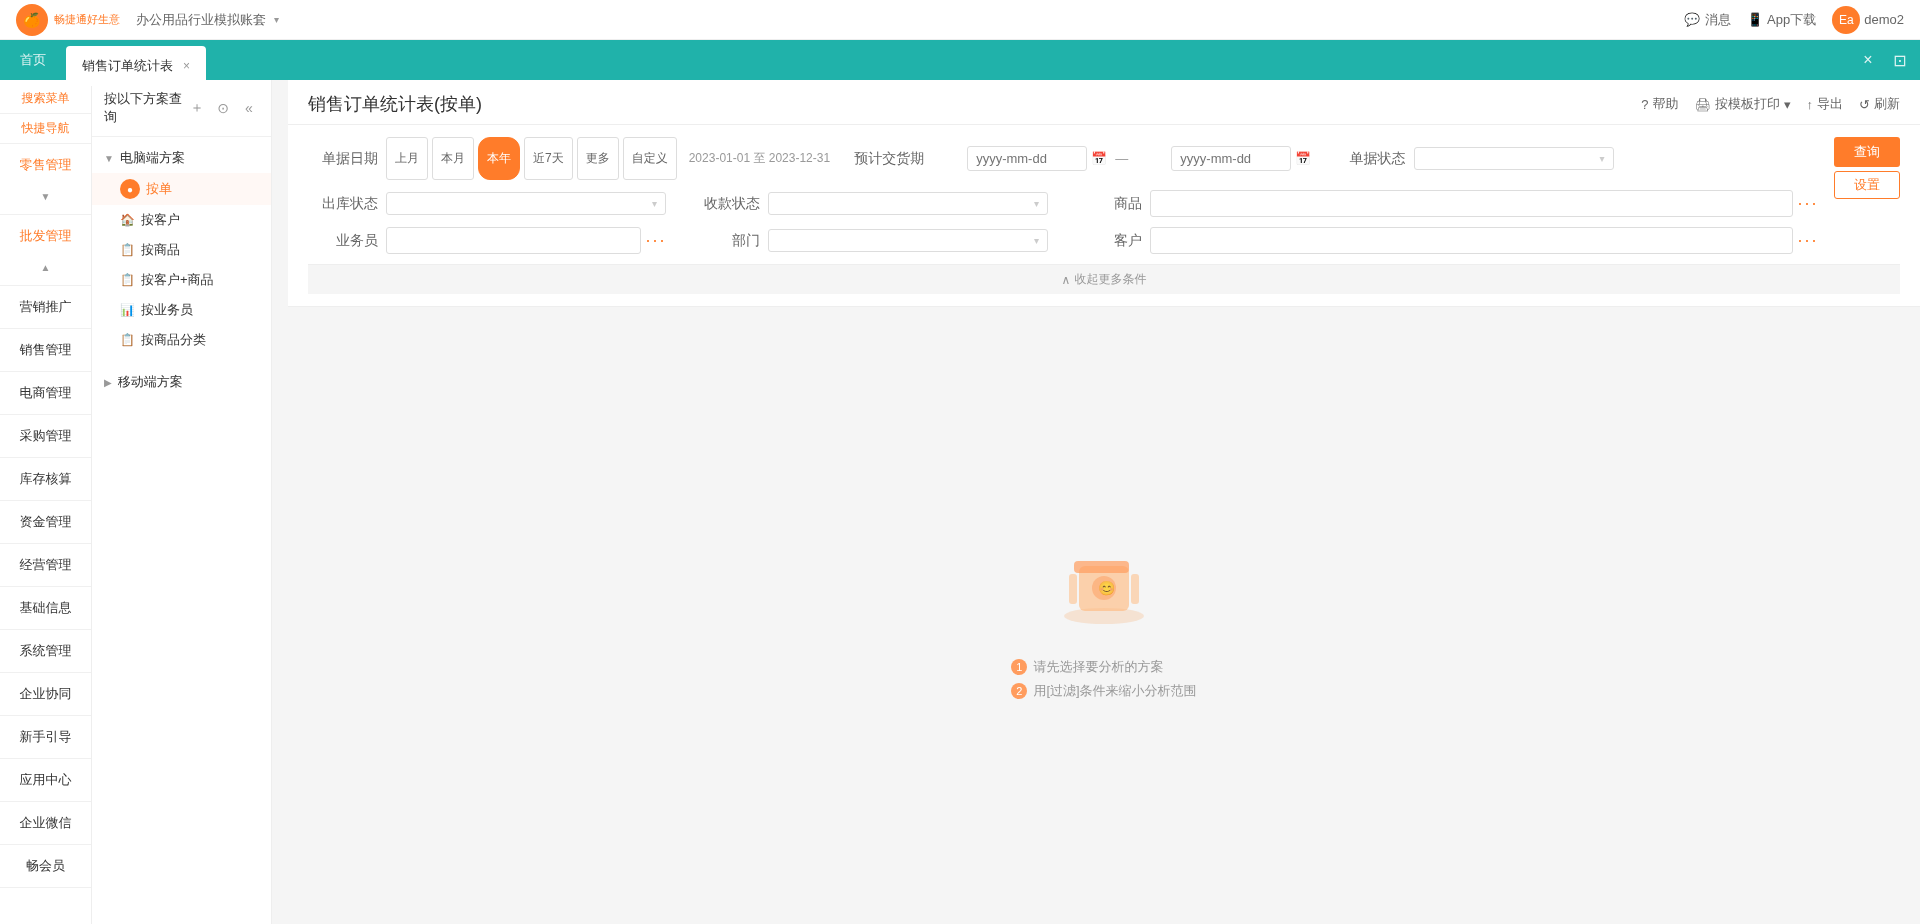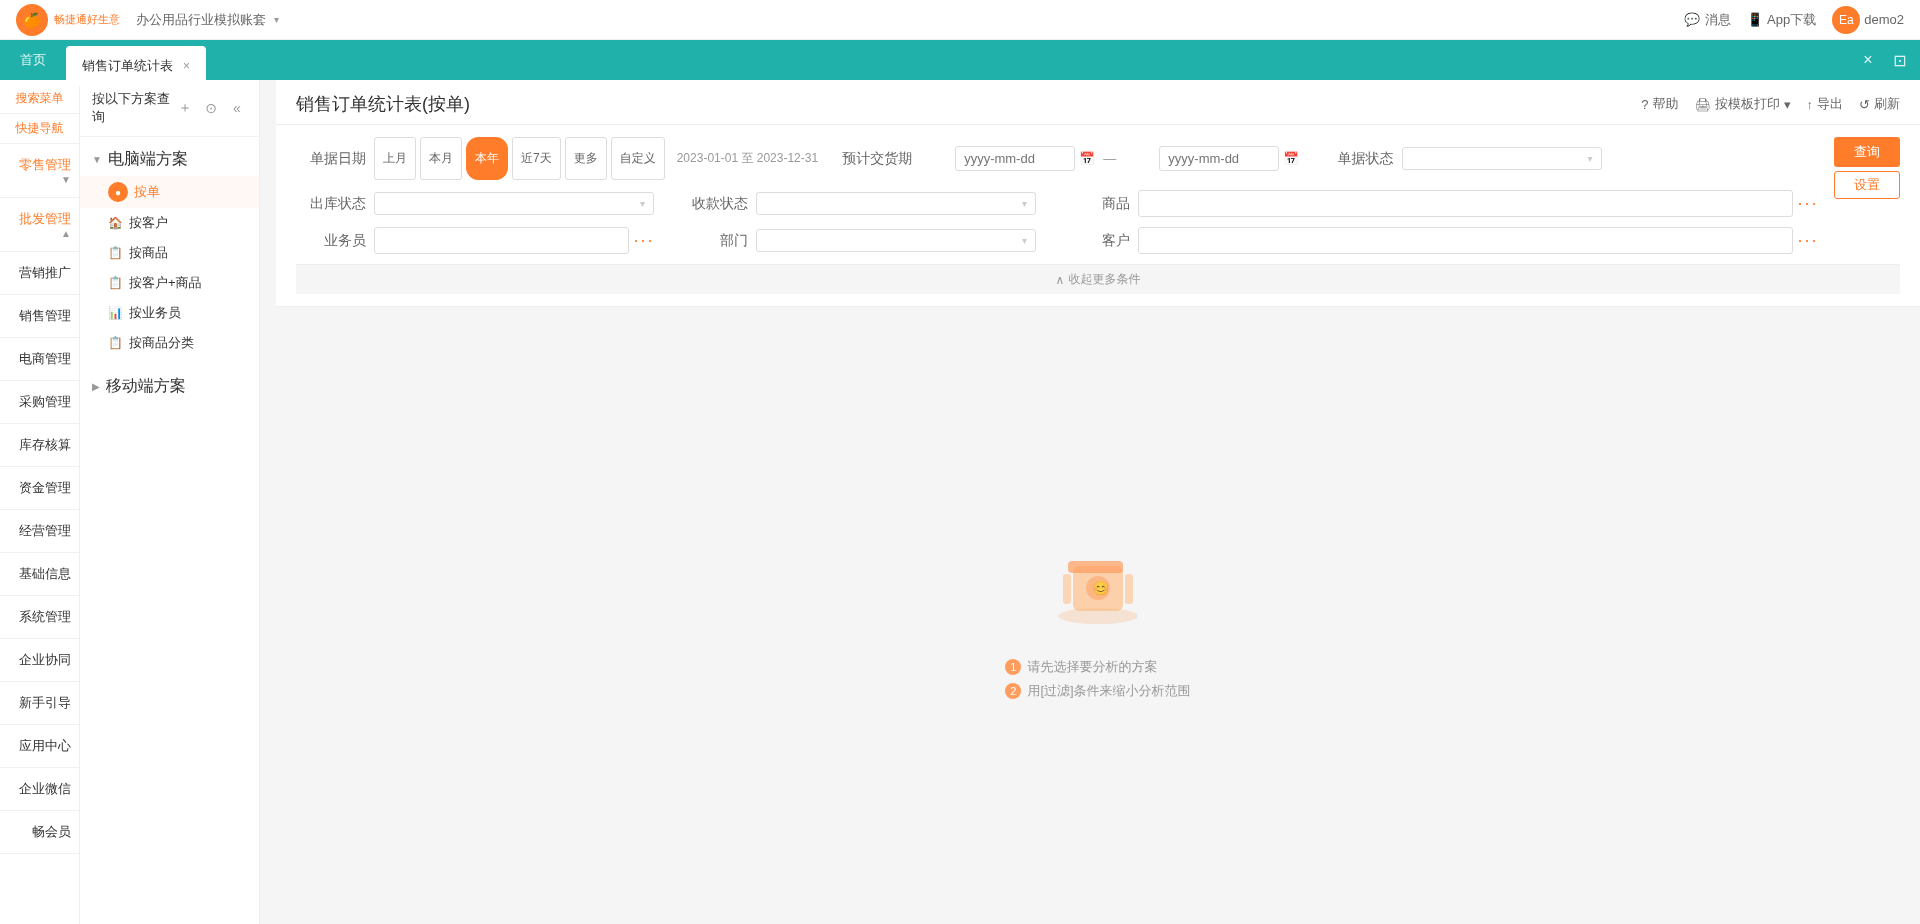--- a/index.html
+++ b/index.html
@@ -22,40 +22,40 @@
     .tab-home { padding: 0 20px; height: 100%; display: flex; align-items: center; color: rgba(255,255,255,0.85); font-size: 13px; cursor: pointer; }
     .tab-active { background: #fff; color: #333; height: 100%; padding: 0 16px; display: flex; align-items: center; gap: 6px; font-size: 13px; cursor: pointer; border-radius: 4px 4px 0 0; margin-top: 12px; }
     .tab-close { color: #999; font-size: 12px; cursor: pointer; margin-left: 4px; }
     .tabbar-actions { position: absolute; right: 8px; top: 50%; transform: translateY(-50%); display: flex; align-items: center; gap: 8px; }
     .tabbar-btn { color: rgba(255,255,255,0.85); font-size: 16px; cursor: pointer; width: 24px; height: 24px; display: flex; align-items: center; justify-content: center; }
 
     
     .main-layout { display: flex; flex: 1; overflow: hidden; }
 
     
-    .sidebar { width: 80px; background: #fff; border-right: 1px solid #eee; display: flex; flex-direction: column; overflow-y: auto; flex-shrink: 0; }
+    .sidebar { width: 92px; background: #fff; border-right: 1px solid #eee; display: flex; flex-direction: column; overflow-y: auto; flex-shrink: 0; }
     .sidebar-search { padding: 10px 8px 6px; font-size: 12px; color: #ff7c2a; text-align: center; cursor: pointer; border-bottom: 1px solid #f0f0f0; }
     .sidebar-nav { padding: 6px 8px; font-size: 12px; color: #ff7c2a; text-align: center; cursor: pointer; border-bottom: 1px solid #f0f0f0; }
-    .sidebar-item { padding: 12px 8px; font-size: 13px; color: #333; text-align: center; cursor: pointer; border-bottom: 1px solid #f0f0f0; display: flex; flex-direction: column; align-items: flex-end; gap: 0; }
+    .sidebar-item { padding: 12px 8px; font-size: 13px; color: #333; text-align: center; cursor: pointer; border-bottom: 1px solid #f0f0f0; display: flex; flex-direction: column; align-items: center; gap: 17px; }
     .sidebar-item.active { color: #ff7c2a; }
     .sidebar-arrow { font-size: 10px; color: #999; }
 
     
     .content-area { flex: 1; display: flex; overflow: hidden; gap: 16px; }
 
     
     .scheme-panel { width: 180px; background: #fff; border-right: 1px solid #eee; flex-shrink: 0; overflow-y: auto; }
     .scheme-panel-header { padding: 10px 12px; display: flex; align-items: center; justify-content: space-between; border-bottom: 1px solid #f0f0f0; }
     .scheme-panel-title { font-size: 13px; color: #333; }
     .scheme-panel-icons { display: flex; gap: 6px; align-items: center; }
     .scheme-icon { width: 20px; height: 20px; display: flex; align-items: center; justify-content: center; color: #999; font-size: 14px; cursor: pointer; }
     .scheme-group { padding: 6px 0; }
     .scheme-group-title { padding: 6px 12px; display: flex; align-items: center; gap: 6px; font-size: 13px; color: #333; cursor: pointer; }
     .scheme-group-arrow { font-size: 10px; color: #999; }
-    .scheme-group-label { font-size: 16px; }
+    .scheme-group-label { font-size: 13px; }
     .scheme-sub-item { padding: 6px 12px 6px 28px; font-size: 13px; color: #333; cursor: pointer; display: flex; align-items: center; gap: 6px; }
     .scheme-sub-item.active { color: #ff7c2a; background: #fff8f5; }
     .scheme-sub-icon { font-size: 12px; color: #999; }
     .scheme-sub-active-icon { width: 20px; height: 20px; background: #ff7c2a; border-radius: 50%; display: flex; align-items: center; justify-content: center; color: #fff; font-size: 10px; }
 
     
     .main-content { flex: 1; display: flex; flex-direction: column; overflow: hidden; background: #d946ef; }
 
     
     .page-header { background: #fff; padding: 12px 20px 0; border-bottom: 1px solid #eee; flex-shrink: 0; }

